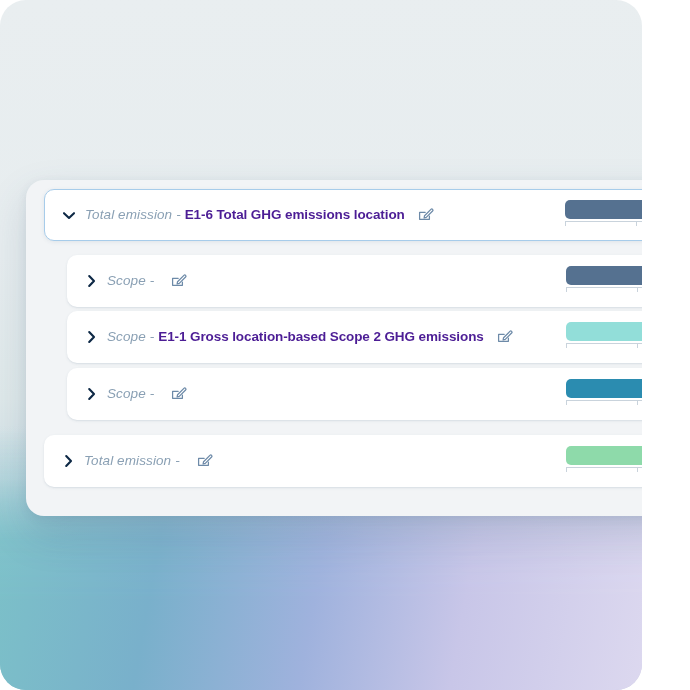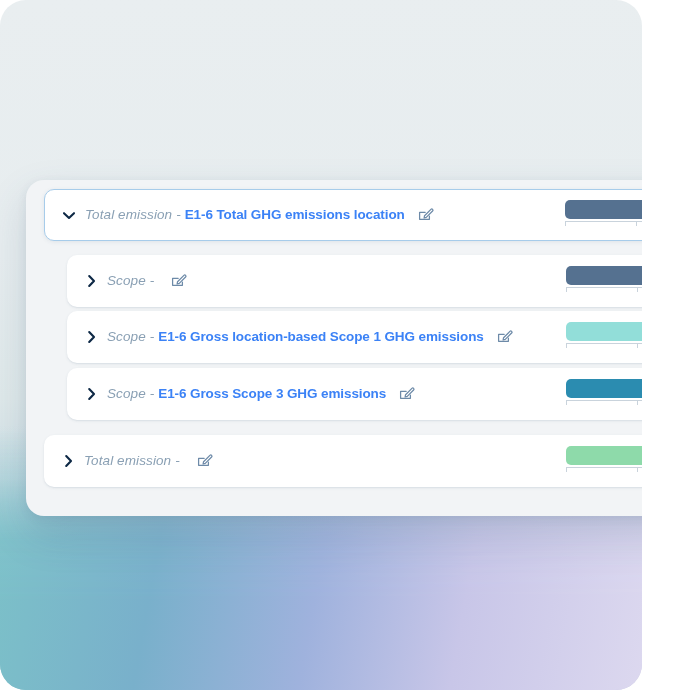--- a/index.html
+++ b/index.html
@@ -99,21 +99,21 @@
     font-weight: 400;
     letter-spacing: .1px;
   }
   .label .sep {
     font-style: italic;
     color: #8aa0b4;
     padding: 0 4px;
   }
   .label .name {
     font-weight: 700;
-    color: #3b82f6;
+    color: #4c1d95;
     letter-spacing: -.1px;
   }
 
   .edit-icon {
     margin-left: 13px;
     width: 17px;
     height: 17px;
     flex: 0 0 auto;
     cursor: pointer;
     display: flex;
@@ -234,21 +234,21 @@
       </div>
       <div class="row level-1 row-r3">
         <div class="chevron">
           <svg width="16" height="16" viewBox="0 0 16 16" fill="none">
             <path d="M6.2 3 L11 8 L6.2 13" stroke="#0d2845" stroke-width="2.1" stroke-linecap="round" stroke-linejoin="round"></path>
           </svg>
         </div>
         <div class="label">
           <span class="kind">Scope</span>
           <span class="sep">-</span>
-          <span class="name">E1-6 Gross location-based Scope 1 GHG emissions</span>
+          <span class="name">E1-1 Gross location-based Scope 2 GHG emissions</span>
         </div>
         <div class="edit-icon">
           <svg width="17" height="17" viewBox="0 0 17 17" fill="none">
             <path d="M1.6 5.3 H7.2 M1.6 5.3 V12.3 H11.4 V9.2" stroke="#6d8aa8" stroke-width="1.25" stroke-linecap="round" stroke-linejoin="round"></path>
             <path d="M6.1 11.0 L6.55 8.7 L12.9 2.35 C13.4 1.85 14.1 1.85 14.6 2.35 C15.1 2.85 15.1 3.55 14.6 4.05 L8.25 10.4 Z" stroke="#6d8aa8" stroke-width="1.25" stroke-linejoin="round" fill="none"></path>
           </svg>
         </div>
         <div class="bar-area">
           <div class="bar-track">
             <div class="seg" style="background: rgb(146, 222, 217); width: 131.13px;"></div>
@@ -262,21 +262,20 @@
       </div>
       <div class="row level-1 row-r4">
         <div class="chevron">
           <svg width="16" height="16" viewBox="0 0 16 16" fill="none">
             <path d="M6.2 3 L11 8 L6.2 13" stroke="#0d2845" stroke-width="2.1" stroke-linecap="round" stroke-linejoin="round"></path>
           </svg>
         </div>
         <div class="label">
           <span class="kind">Scope</span>
           <span class="sep">-</span>
-          <span class="name">E1-6 Gross Scope 3 GHG emissions</span>
         </div>
         <div class="edit-icon">
           <svg width="17" height="17" viewBox="0 0 17 17" fill="none">
             <path d="M1.6 5.3 H7.2 M1.6 5.3 V12.3 H11.4 V9.2" stroke="#6d8aa8" stroke-width="1.25" stroke-linecap="round" stroke-linejoin="round"></path>
             <path d="M6.1 11.0 L6.55 8.7 L12.9 2.35 C13.4 1.85 14.1 1.85 14.6 2.35 C15.1 2.85 15.1 3.55 14.6 4.05 L8.25 10.4 Z" stroke="#6d8aa8" stroke-width="1.25" stroke-linejoin="round" fill="none"></path>
           </svg>
         </div>
         <div class="bar-area">
           <div class="bar-track">
             <div class="seg" style="background: rgb(43, 140, 176); width: 131.13px;"></div>

